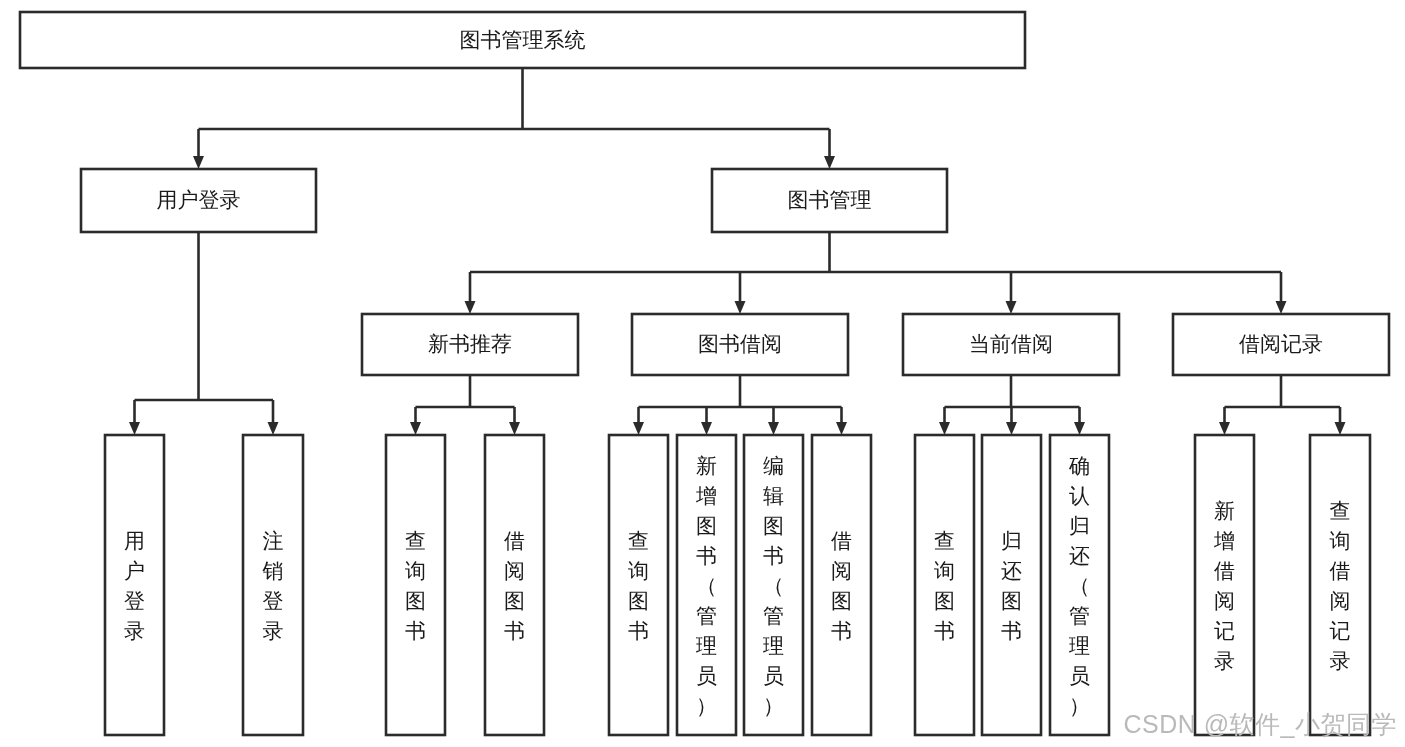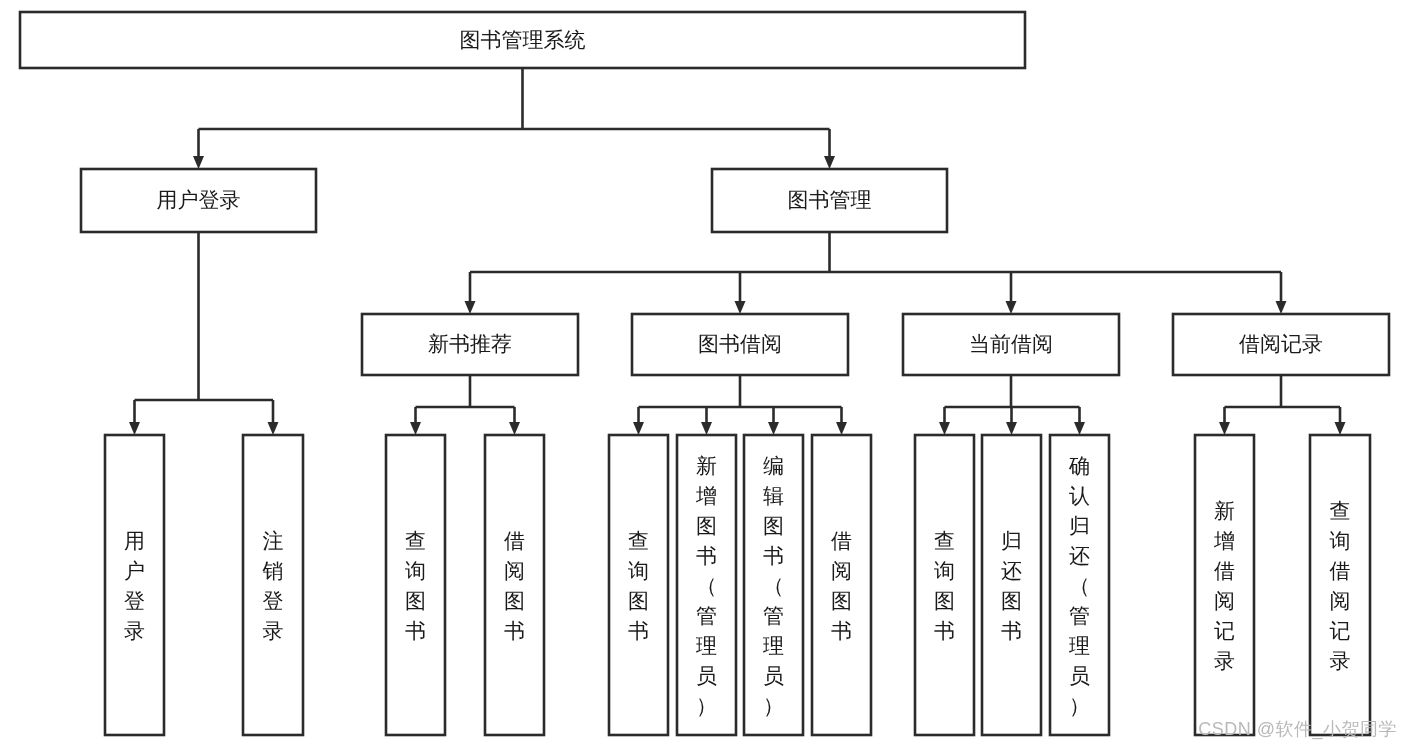--- a/index.html
+++ b/index.html
@@ -50,21 +50,21 @@
     font-family: "Liberation Sans", "DejaVu Sans", sans-serif;
     font-size: 21px;
     fill: #1a1a1a;
     text-anchor: middle;
   }
   .watermark {
     position: absolute;
     right: 8px;
     bottom: 6px;
     font-family: "Liberation Sans", "DejaVu Sans", sans-serif;
-    font-size: 18px;
+    font-size: 25px;
     color: #b9b9b9;
     white-space: nowrap;
     letter-spacing: 0.5px;
     text-align: center;
   }
 </style>
 </head>
 <body>
 
 <div id="diagram-root">

